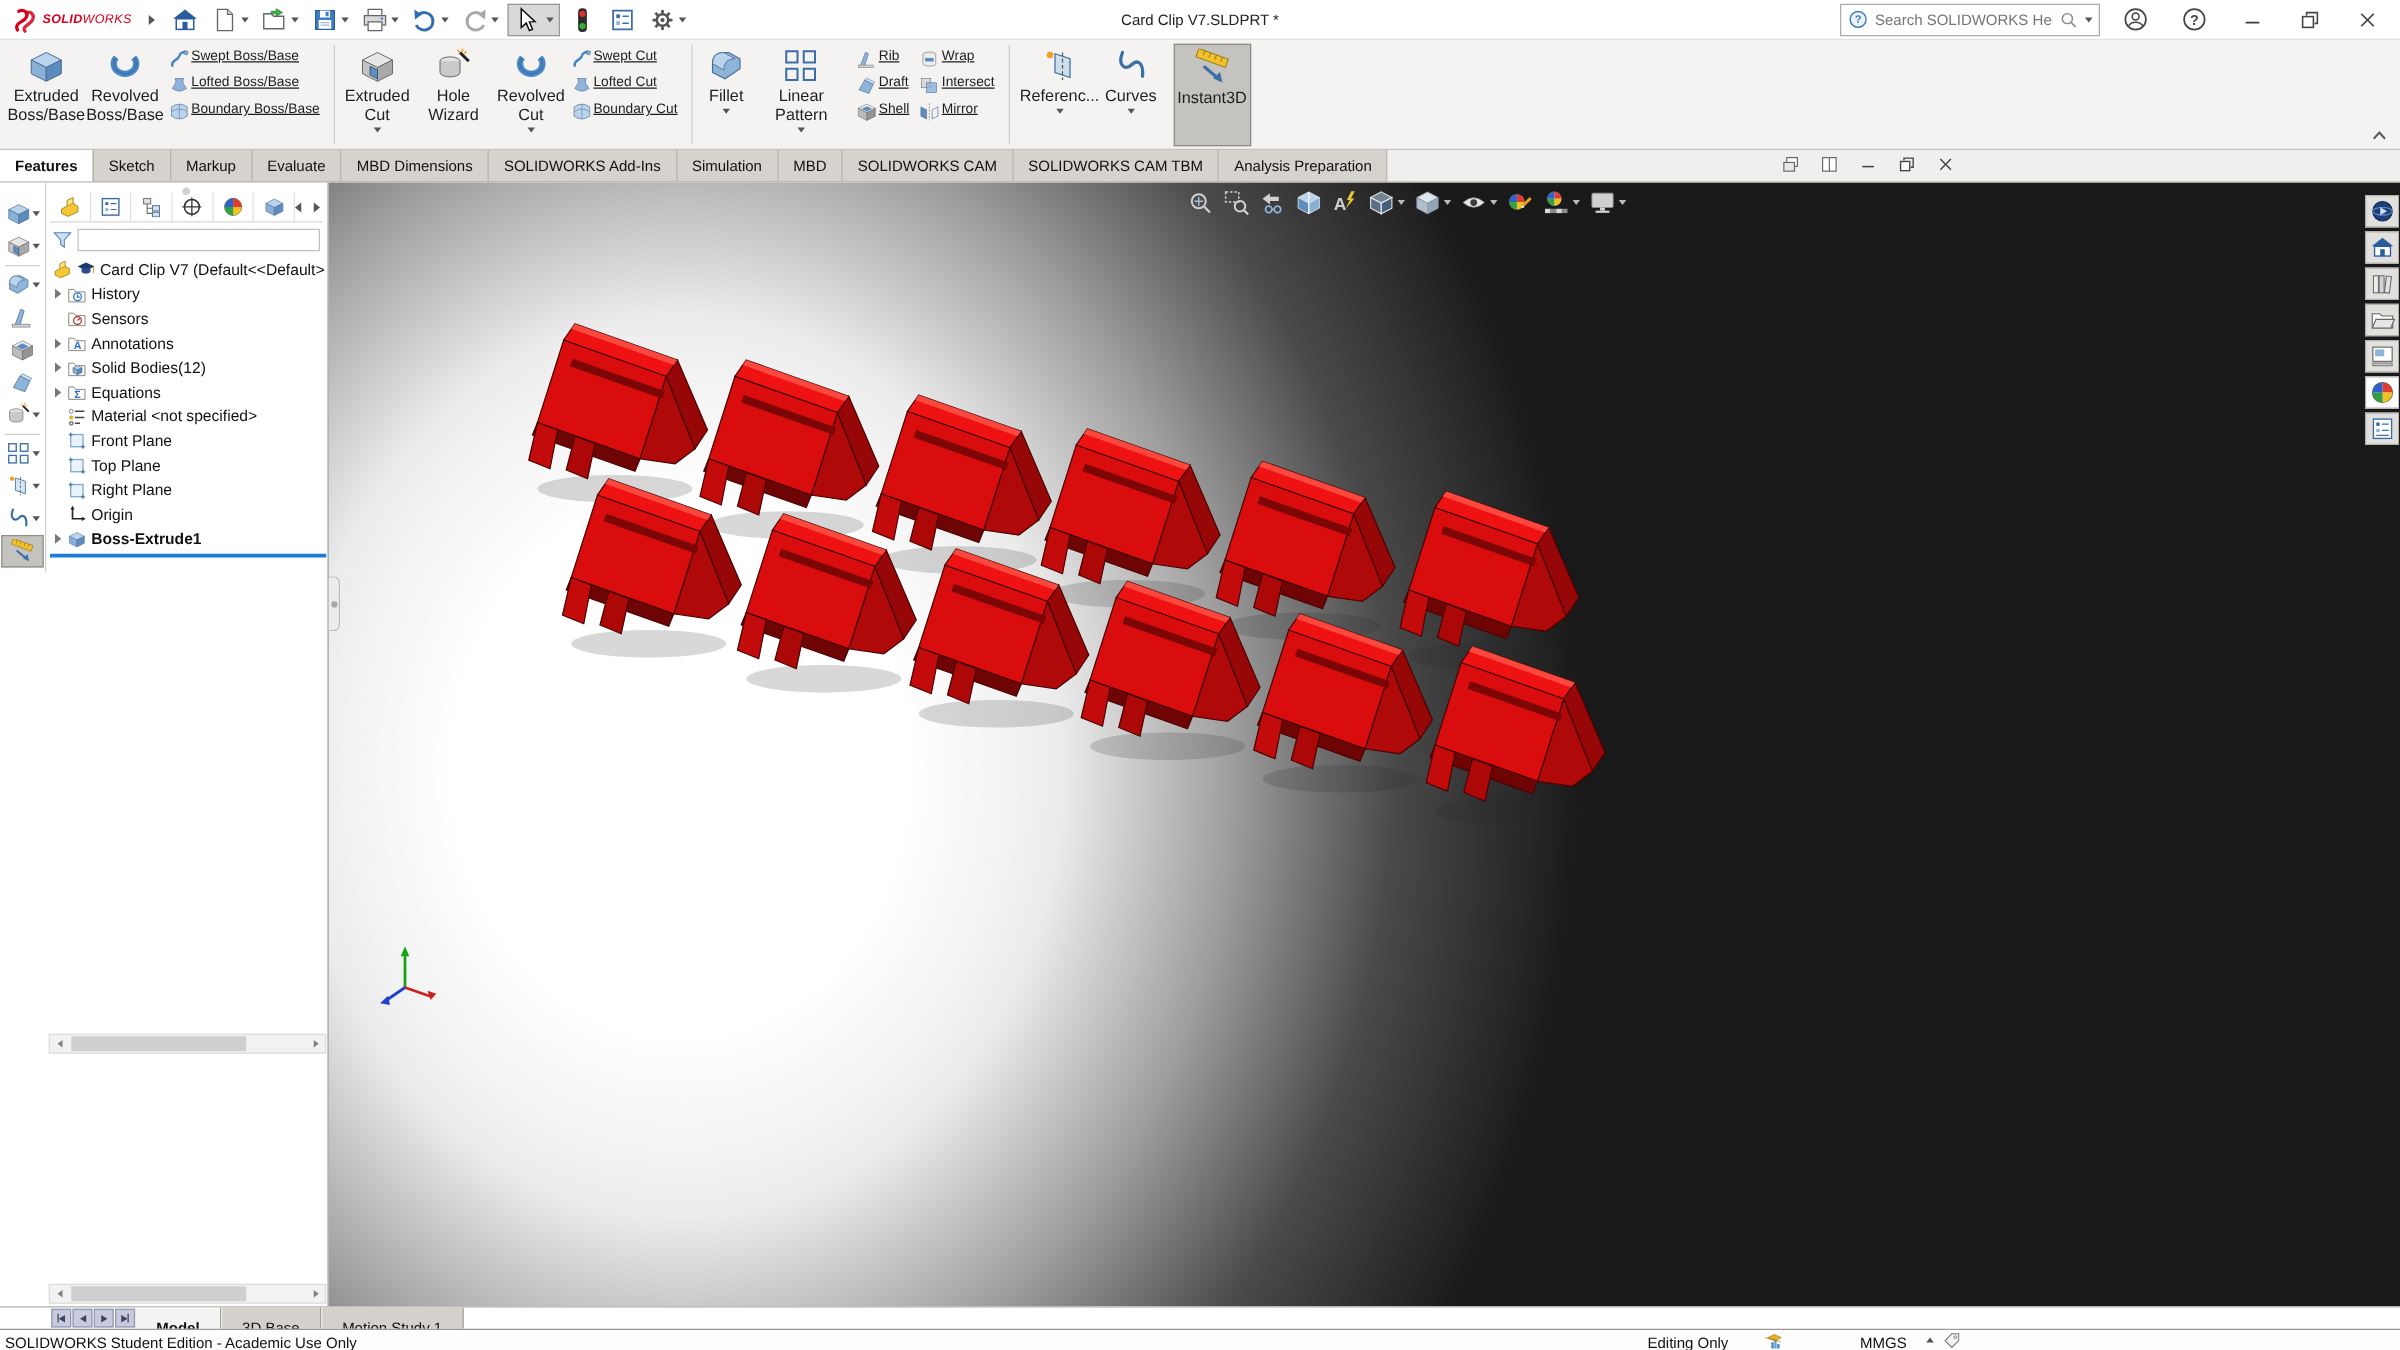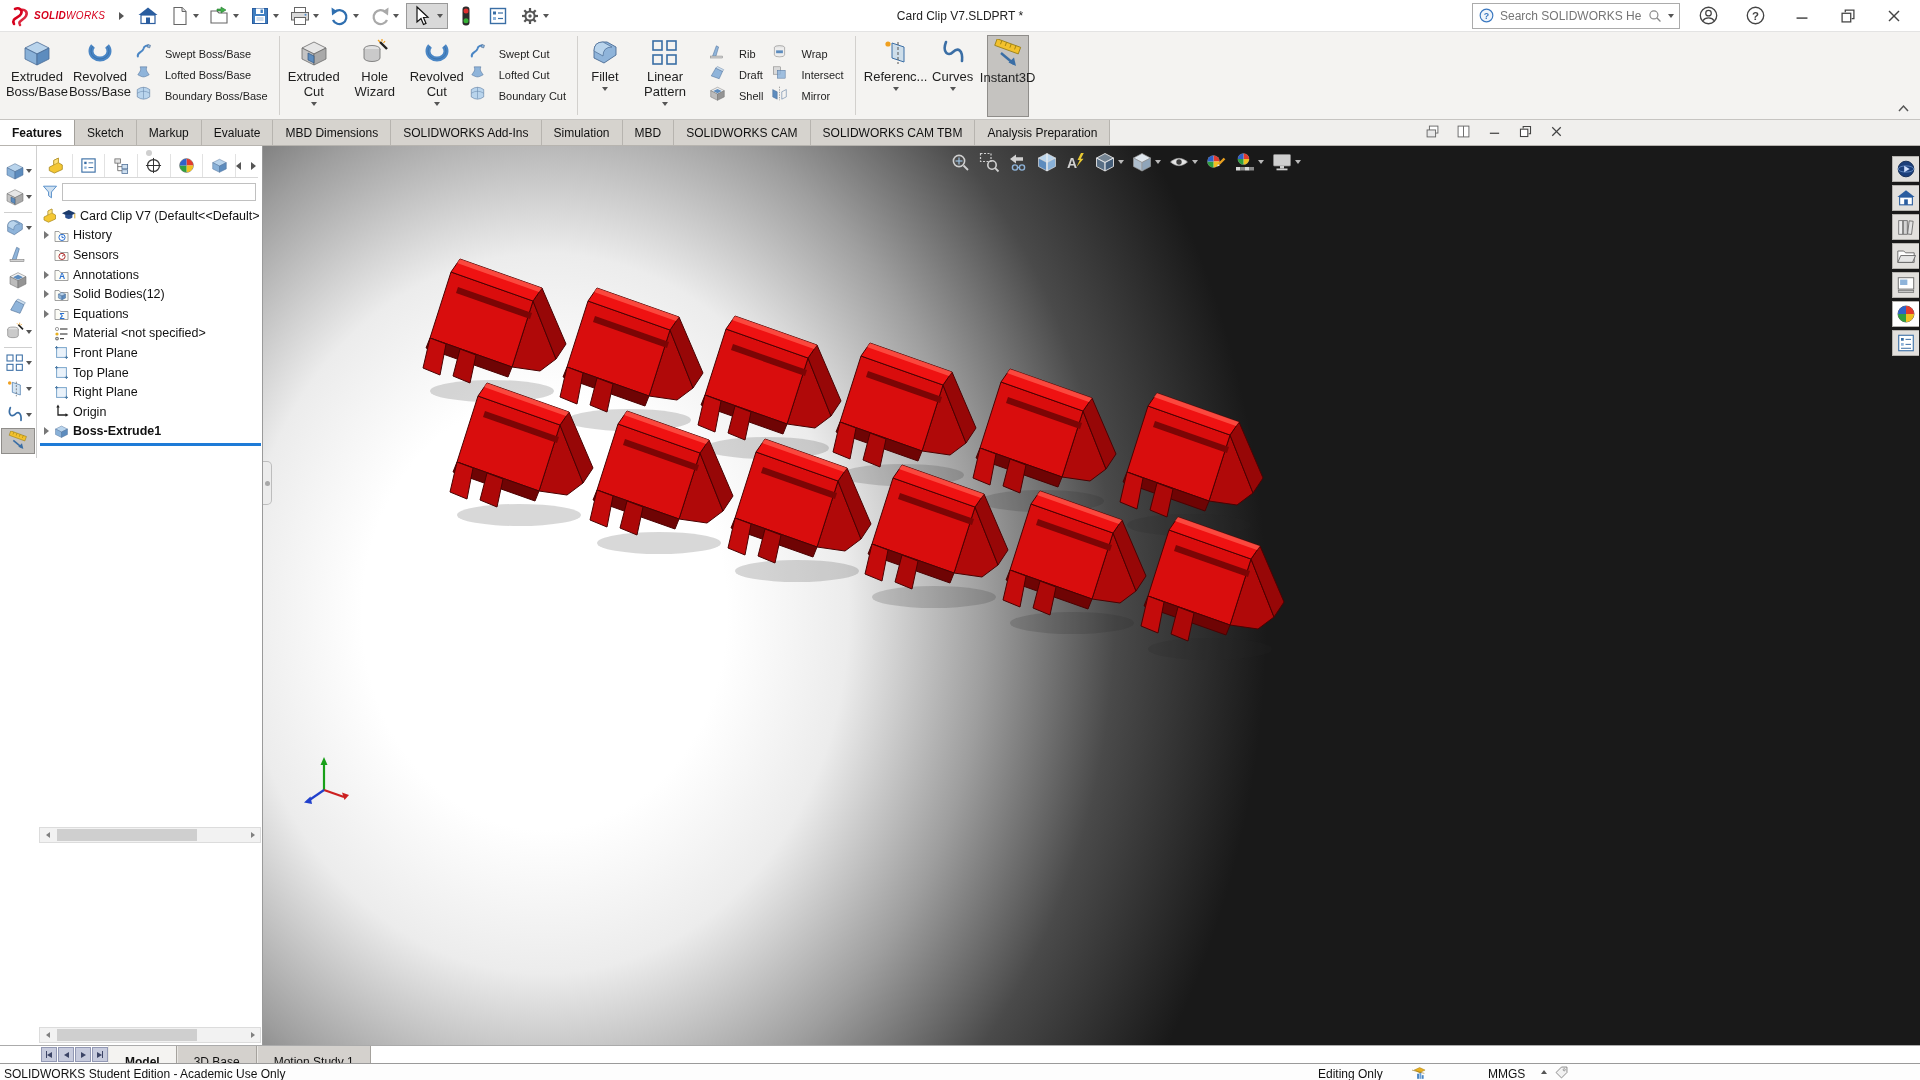--- a/index.html
+++ b/index.html
@@ -23,21 +23,21 @@
 
   
   .ribbon { height:88px; background:#f4f3f1; border-bottom:1px solid #c6c4c1; display:flex; align-items:stretch; position:relative; }
   .rgrp { display:flex; align-items:flex-start; padding:3px 5px; }
   .rsep { width:1px; background:#d2d0cd; margin:4px 2px; }
   .rlg { display:flex; flex-direction:column; align-items:center; font-size:13px; color:#1e1e1e; text-align:center; line-height:1.15; padding:3px 3px 1px; height:82px; }
   .rlg .ri { width:30px; height:30px; flex:0 0 auto; }
   .rlab { margin-top:2px; }
   .rlg .car { margin-top:2px; }
   .rstack { display:flex; flex-direction:column; justify-content:flex-start; padding-top:4px; }
-  .rsm { display:flex; align-items:flex-end; gap:13px; font-size:11px; color:#1e1e1e; height:21px; padding:0 4px; white-space:nowrap; }
+  .rsm { display:flex; align-items:flex-start; gap:1px; font-size:11px; color:#1e1e1e; height:21px; padding:0 4px; white-space:nowrap;text-decoration:underline; }
   .rsi { width:17px; height:17px; }
   .pressed { background:#c5c3c0; border:1px solid #8f8d8a; }
   .ribbon-collapse { position:absolute; right:10px; bottom:6px; }
 
   
   .tabbar { height:26px; background:#d6d3ce; display:flex; align-items:stretch; font-size:12px; position:relative; border-bottom:1px solid #b7b4af; }
   .tab { padding:0 12px; display:flex; align-items:center; border-right:1px solid #b7b4af; color:#111; white-space:nowrap; }
   .tab.active { background:#fff; font-weight:bold; border-right:1px solid #a3a09b; }
   .tabfill { flex:1; background:#f0efed; }
   .doc-controls { position:absolute; right:355px; top:3px; display:flex; gap:14px; align-items:center; }
@@ -793,21 +793,21 @@
     </div>
     <div class="rlg" style="width:48px">
       <svg class="ri">
           <use href="#s-curve"></use>
         </svg>
       <div class="rlab">Curves</div>
       <span class="car"></span>
     </div>
   </div>
   <div class="rgrp">
-    <div class="rlg pressed" style="width:42px">
+    <div class="rlg pressed" style="width:62px">
       <svg class="ri">
           <use href="#s-i3d"></use>
         </svg>
       <div class="rlab">Instant3D</div>
     </div>
   </div>
   <svg class="ribbon-collapse" width="13" height="9" viewBox="0 0 13 9">
     <polyline points="2,7 6.5,2 11,7" fill="none" stroke="#555" stroke-width="1.5"></polyline>
   </svg>
 </div>

